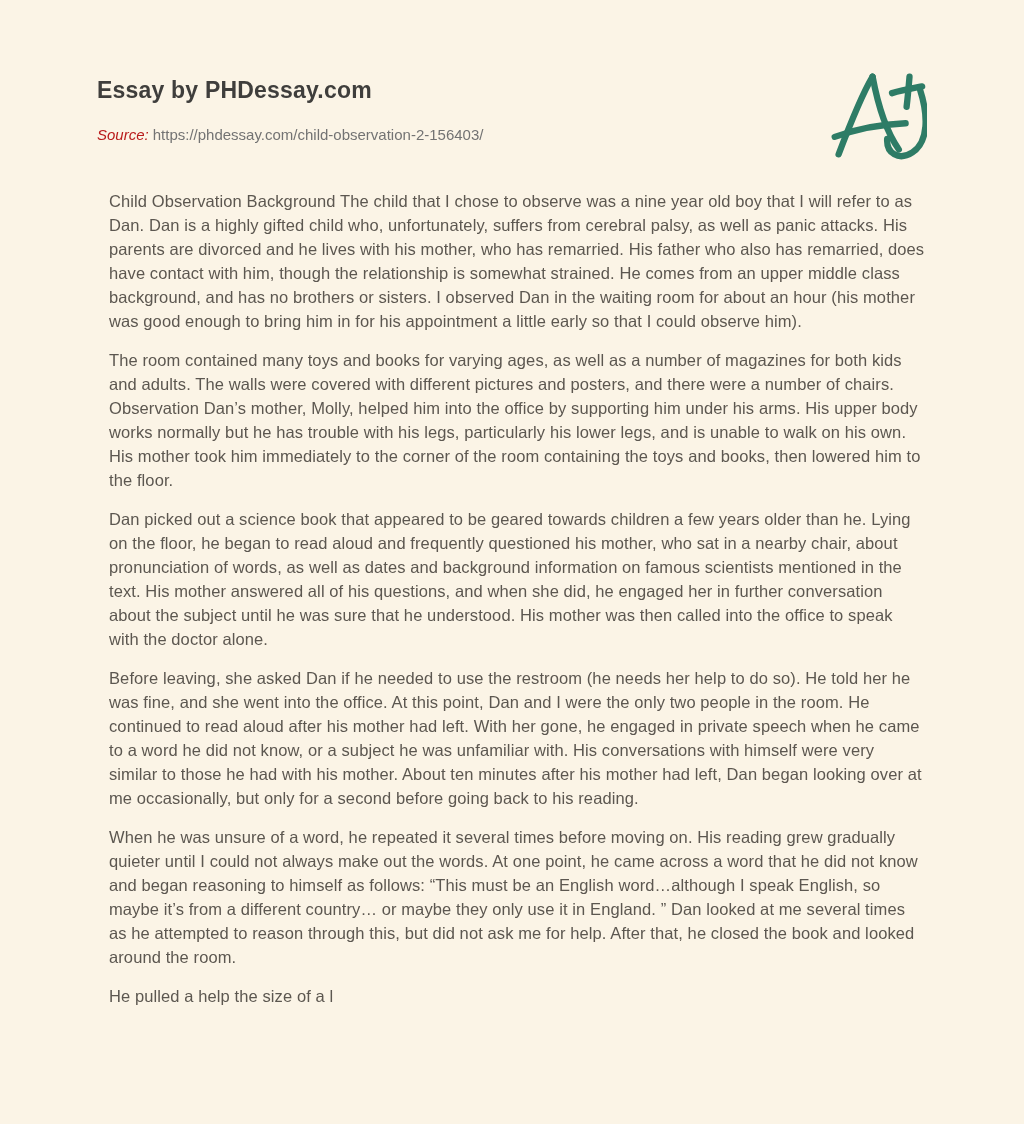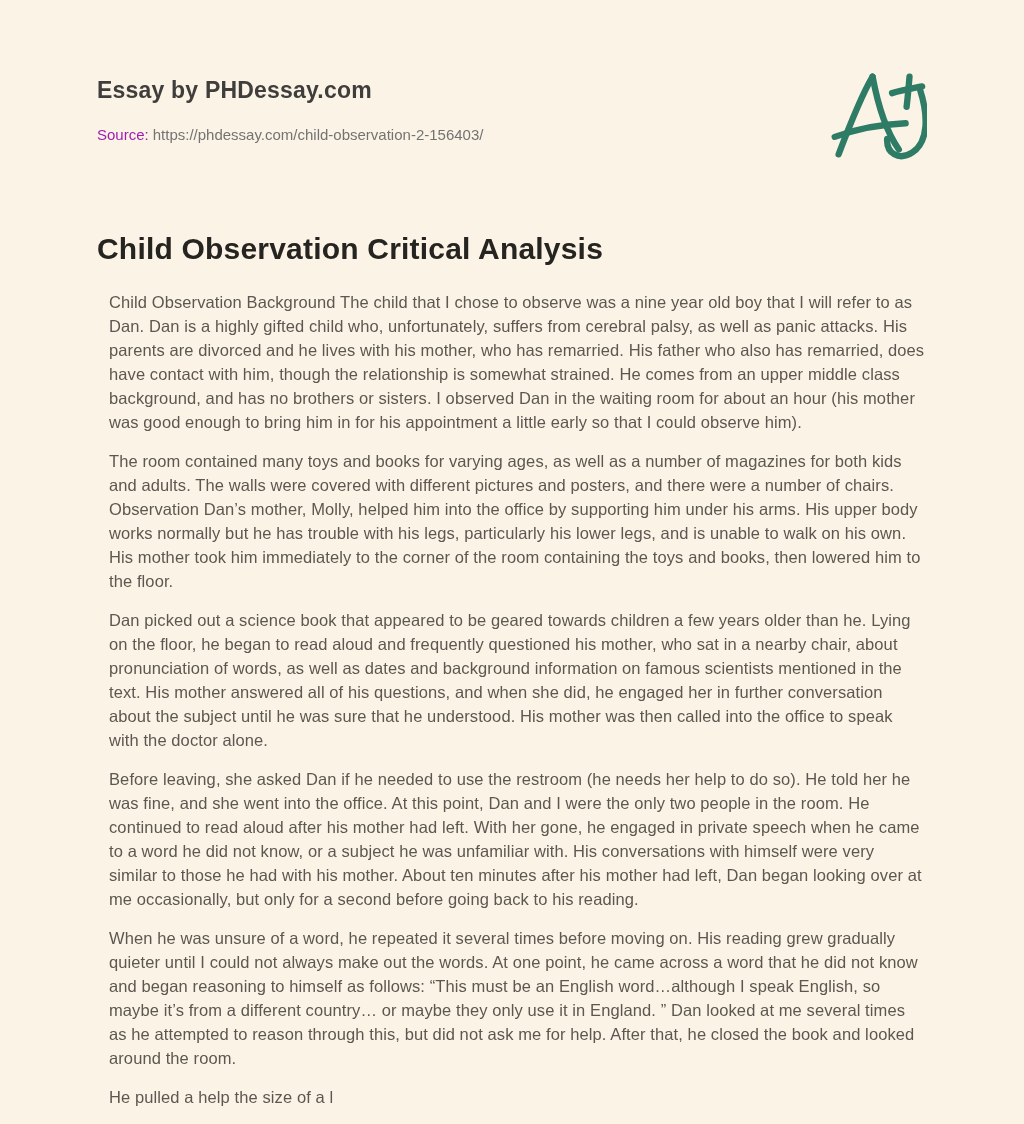--- a/index.html
+++ b/index.html
@@ -30,21 +30,21 @@
     line-height: 28px;
     font-weight: 700;
     color: #3f3e3c;
     letter-spacing: 0.2px;
   }
   .source-line {
     margin: 21px 0 0 0;
     font-size: 15px;
     line-height: 19px;
   }
-  .source-label { color: #a21caf; }
+  .source-label { color: #b91c1c; font-style: italic; }
   .source-link {
     color: #737373;
     text-decoration: none;
     margin-left: 4px;
   }
   .logo { width: 102px; height: 102px; flex: 0 0 auto; }
   .logo svg { width: 102px; height: 102px; display: block; }
   .logo path {
     fill: none;
     stroke: #2e7c66;
@@ -93,21 +93,20 @@
         <path d="M87,13 C86,25 85,36 84,44"></path>
 
         <path d="M69,30 C79,27 90,25 100,23"></path>
 
         <path d="M98,27 C106,52 107,80 90,91 C76,100 63,92 64,77"></path>
       </svg>
     </div>
   </header>
 
   <main>
-    <h2 class="essay-title">Child Observation Critical Analysis</h2>
 
     <div class="essay-body" id="paragraphs">
         <p class="para">Child Observation Background The child that I chose to observe was a nine year old boy that I will refer to as Dan. Dan is a highly gifted child who, unfortunately, suffers from cerebral palsy, as well as panic attacks. His parents are divorced and he lives with his mother, who has remarried. His father who also has remarried, does have contact with him, though the relationship is somewhat strained. He comes from an upper middle class background, and has no brothers or sisters. I observed Dan in the waiting room for about an hour (his mother was good enough to bring him in for his appointment a little early so that I could observe him).</p>
         <p class="para">The room contained many toys and books for varying ages, as well as a number of magazines for both kids and adults. The walls were covered with different pictures and posters, and there were a number of chairs. Observation Dan’s mother, Molly, helped him into the office by supporting him under his arms. His upper body works normally but he has trouble with his legs, particularly his lower legs, and is unable to walk on his own. His mother took him immediately to the corner of the room containing the toys and books, then lowered him to the floor.</p>
         <p class="para">Dan picked out a science book that appeared to be geared towards children a few years older than he. Lying on the floor, he began to read aloud and frequently questioned his mother, who sat in a nearby chair, about pronunciation of words, as well as dates and background information on famous scientists mentioned in the text. His mother answered all of his questions, and when she did, he engaged her in further conversation about the subject until he was sure that he understood. His mother was then called into the office to speak with the doctor alone.</p>
         <p class="para">Before leaving, she asked Dan if he needed to use the restroom (he needs her help to do so). He told her he was fine, and she went into the office. At this point, Dan and I were the only two people in the room. He continued to read aloud after his mother had left. With her gone, he engaged in private speech when he came to a word he did not know, or a subject he was unfamiliar with. His conversations with himself were very similar to those he had with his mother. About ten minutes after his mother had left, Dan began looking over at me occasionally, but only for a second before going back to his reading.</p>
         <p class="para">When he was unsure of a word, he repeated it several times before moving on. His reading grew gradually quieter until I could not always make out the words. At one point, he came across a word that he did not know and began reasoning to himself as follows: “This must be an English word…although I speak English, so maybe it’s from a different country… or maybe they only use it in England. ” Dan looked at me several times as he attempted to reason through this, but did not ask me for help. After that, he closed the book and looked around the room.</p>
         <p class="para">He pulled a help the size of a l</p>
       </div>
   </main>

